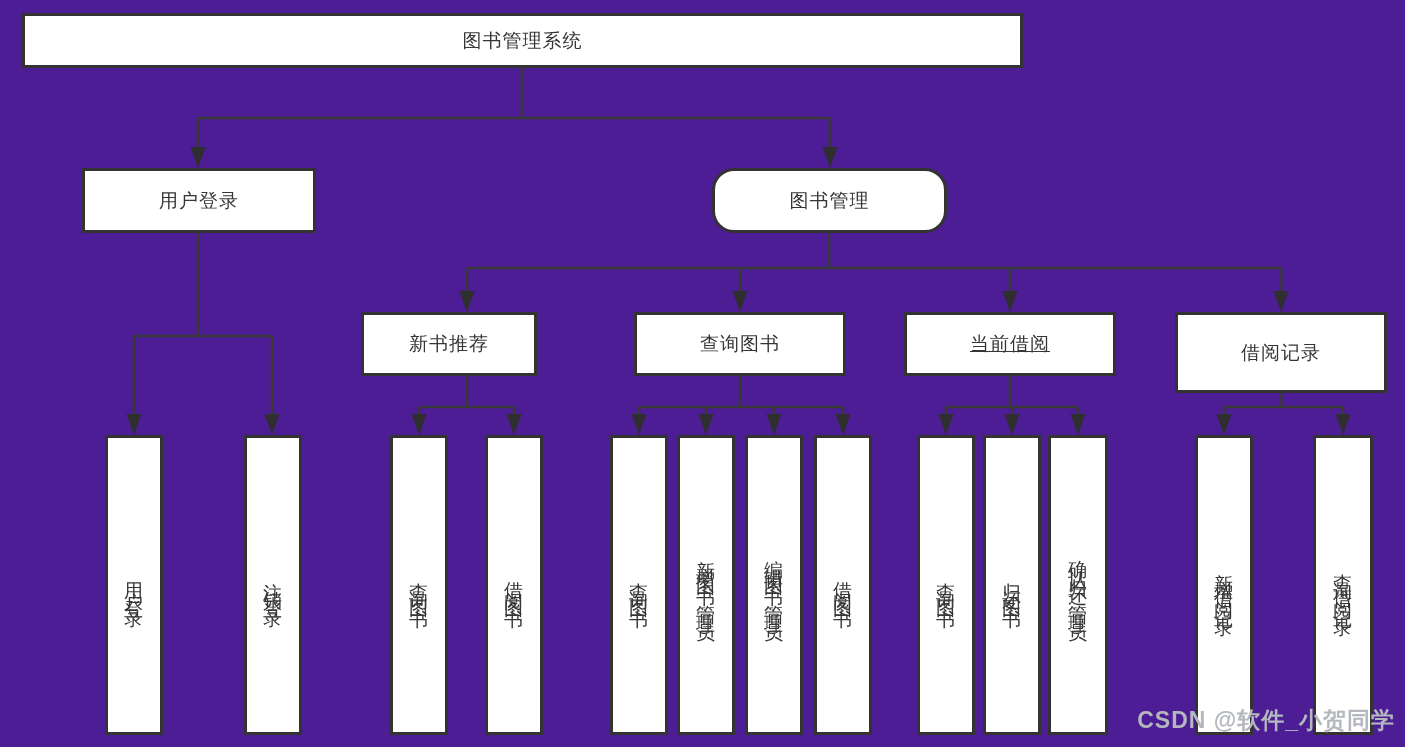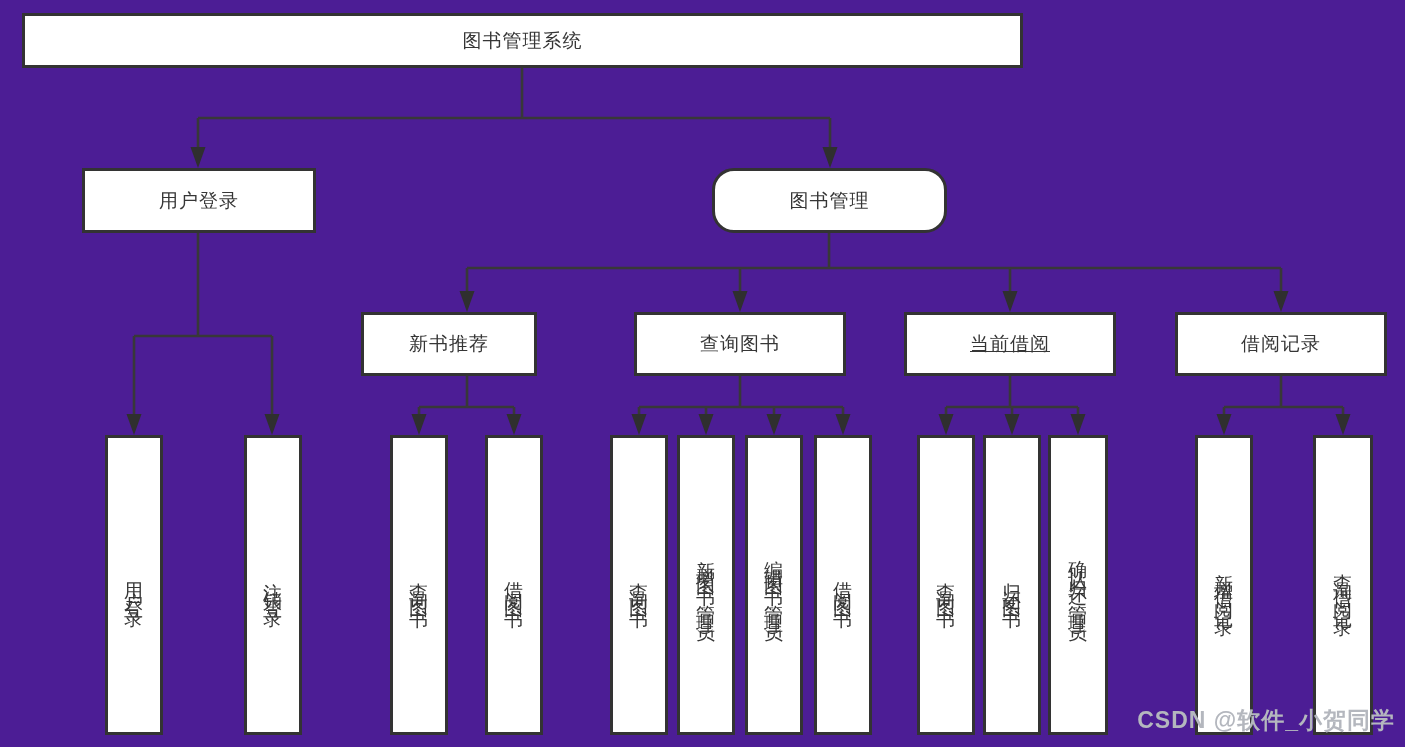--- a/index.html
+++ b/index.html
@@ -118,21 +118,21 @@
   </svg>
 
   <div class="node" style="left:22px; top:13px; width:1001px; height:55px;">图书管理系统</div>
 
   <div class="node" style="left:82px; top:168px; width:234px; height:65px;">用户登录</div>
   <div class="node" style="left:712px; top:168px; width:235px; height:65px;border-radius:22px;">图书管理</div>
 
   <div class="node" style="left:361px; top:312px; width:176px; height:64px;">新书推荐</div>
   <div class="node" style="left:634px; top:312px; width:212px; height:64px;">查询图书</div>
   <div class="node" style="left:904px; top:312px; width:212px; height:64px;text-decoration:underline;">当前借阅</div>
-  <div class="node" style="left:1175px; top:312px; width:212px; height:64px;">借阅记录</div>
+  <div class="node" style="left:1175px; top:312px; width:212px; height:81px;">借阅记录</div>
 
   <div class="node vertical" style="left:105px; top:435px; width:58px; height:300px;">
     <span class="vtext">用户登录</span>
   </div>
   <div class="node vertical" style="left:244px; top:435px; width:58px; height:300px;">
     <span class="vtext">注销登录</span>
   </div>
 
   <div class="node vertical" style="left:390px; top:435px; width:58px; height:300px;">
     <span class="vtext">查询图书</span>

